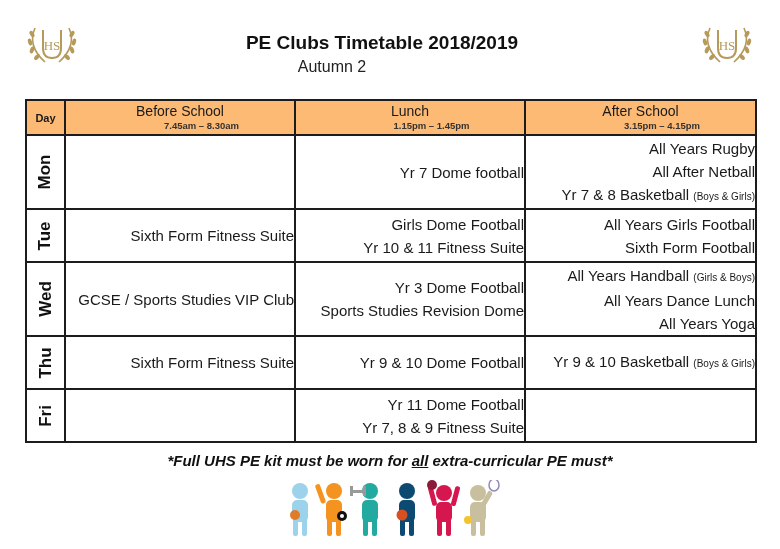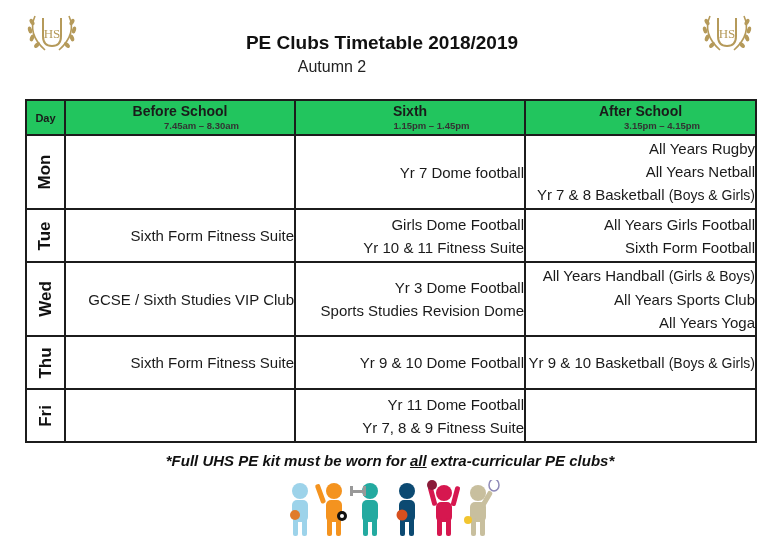--- a/index.html
+++ b/index.html
@@ -1,36 +1,36 @@
 <!DOCTYPE html>
 <html><head>
   <meta charset="utf-8">
   <style>
     html, body { margin: 0; padding: 0; background: #ffffff; }
     body { width: 780px; height: 549px; position: relative; overflow: hidden;
            font-family: "Liberation Sans", "DejaVu Sans", sans-serif; color: #1a1a1a; }
-    .logo { position: absolute; top: 8px; width: 54px; height: 48px; }
+    .logo { position: absolute; top: 20px; width: 54px; height: 48px; }
     .logo-left { left: 25px; }
     .logo-right { left: 700px; }
     .title { position: absolute; left: 0; width: 764px; top: 32px; text-align: center;
              font-size: 19px; font-weight: bold; color: #111; }
     .subtitle { position: absolute; left: 0; width: 664px; top: 58px; text-align: center;
                 font-size: 16px; color: #222; }
     table.tt { position: absolute; left: 25px; top: 99px; width: 730px; border-collapse: collapse;
                table-layout: fixed; }
     table.tt th, table.tt td { border: 2px solid #1c1c1c; text-align: center; vertical-align: middle; padding: 0; }
-    table.tt th { background: #22c55e; height: 33px; margin-top: 41px; }
-    .hdr-main { font-size: 14px; font-weight: bold; color: #1a1a1a; line-height: 16px; }
+    table.tt th { background: #fdba74; height: 33px; margin-top: 41px; }
+    .hdr-main { font-size: 14px; font-weight: normal; color: #1a1a1a; line-height: 16px; }
     .hdr-time { font-size: 9.5px; color: #333; line-height: 12px; margin-top: 1px; padding-left: 43px; }
     .hdr-day { font-size: 11px; font-weight: bold; }
     .day-cell { position: relative; }
     .day-label { display: inline-block; transform: rotate(-90deg); font-size: 17px; font-weight: bold;
                  white-space: nowrap; color: #111; }
     .act { font-size: 15px; line-height: 23px; color: #1a1a1a; text-align: right; }
-    .note { font-size: 14px; }
+    .note { font-size: 10px; }
     .footer { position: absolute; left: 0; width: 780px; top: 452px; text-align: center;
               font-size: 15px; font-weight: bold; font-style: italic; color: #111; }
     .footer u { text-decoration: underline; }
     .kids { position: absolute; left: 282px; top: 480px; width: 220px; height: 60px; }
   </style>
 </head>
 <body>
 
 <div class="logo logo-left">
   <svg width="54" height="48" viewBox="0 0 54 48">
@@ -86,68 +86,68 @@
   <thead>
     <tr>
       <th>
         <div class="hdr-day">Day</div>
       </th>
       <th>
         <div class="hdr-main">Before School</div>
         <div class="hdr-time">7.45am – 8.30am</div>
       </th>
       <th>
-        <div class="hdr-main">Sixth</div>
+        <div class="hdr-main">Lunch</div>
         <div class="hdr-time">1.15pm – 1.45pm</div>
       </th>
       <th>
         <div class="hdr-main">After School</div>
         <div class="hdr-time">3.15pm – 4.15pm</div>
       </th>
     </tr>
   </thead>
   <tbody id="tt-body">
       <tr style="height: 74px;">
         <td class="day-cell"><span class="day-label">Mon</span></td>
         <td></td>
         <td>
           <div class="act"><span>Yr 7 Dome football</span></div>
         </td>
         <td>
           <div class="act"><span>All Years Rugby</span></div>
-          <div class="act"><span>All Years Netball</span></div>
+          <div class="act"><span>All After Netball</span></div>
           <div class="act"><span>Yr 7 &amp; 8 Basketball</span> <span class="note">(Boys &amp; Girls)</span></div>
         </td>
       </tr>
       <tr style="height: 53px;">
         <td class="day-cell"><span class="day-label">Tue</span></td>
         <td>
           <div class="act"><span>Sixth Form Fitness Suite</span></div>
         </td>
         <td>
           <div class="act"><span>Girls Dome Football</span></div>
           <div class="act"><span>Yr 10 &amp; 11 Fitness Suite</span></div>
         </td>
         <td>
           <div class="act"><span>All Years Girls Football</span></div>
           <div class="act"><span>Sixth Form Football</span></div>
         </td>
       </tr>
       <tr style="height: 74px;">
         <td class="day-cell"><span class="day-label">Wed</span></td>
         <td>
-          <div class="act"><span>GCSE / Sixth Studies VIP Club</span></div>
+          <div class="act"><span>GCSE / Sports Studies VIP Club</span></div>
         </td>
         <td>
           <div class="act"><span>Yr 3 Dome Football</span></div>
           <div class="act"><span>Sports Studies Revision Dome</span></div>
         </td>
         <td>
           <div class="act"><span>All Years Handball</span> <span class="note">(Girls &amp; Boys)</span></div>
-          <div class="act"><span>All Years Sports Club</span></div>
+          <div class="act"><span>All Years Dance Lunch</span></div>
           <div class="act"><span>All Years Yoga</span></div>
         </td>
       </tr>
       <tr style="height: 53px;">
         <td class="day-cell"><span class="day-label">Thu</span></td>
         <td>
           <div class="act"><span>Sixth Form Fitness Suite</span></div>
         </td>
         <td>
           <div class="act"><span>Yr 9 &amp; 10 Dome Football</span></div>
@@ -162,21 +162,21 @@
         <td>
           <div class="act"><span>Yr 11 Dome Football</span></div>
           <div class="act"><span>Yr 7, 8 &amp; 9 Fitness Suite</span></div>
         </td>
         <td></td>
       </tr>
     </tbody>
 </table>
 
 <div class="footer">
-  <span>*Full UHS PE kit must be worn for </span><u>all</u><span> extra-curricular PE clubs*</span>
+  <span>*Full UHS PE kit must be worn for </span><u>all</u><span> extra-curricular PE must*</span>
 </div>
 
 <div class="kids">
   <svg width="220" height="60" viewBox="0 0 220 60">
 
     <g fill="#9dd3ea">
       <circle cx="18" cy="11" r="8"></circle>
       <rect x="10" y="20" width="16" height="22" rx="5"></rect>
       <rect x="11" y="38" width="5" height="18" rx="2"></rect>
       <rect x="20" y="38" width="5" height="18" rx="2"></rect>

